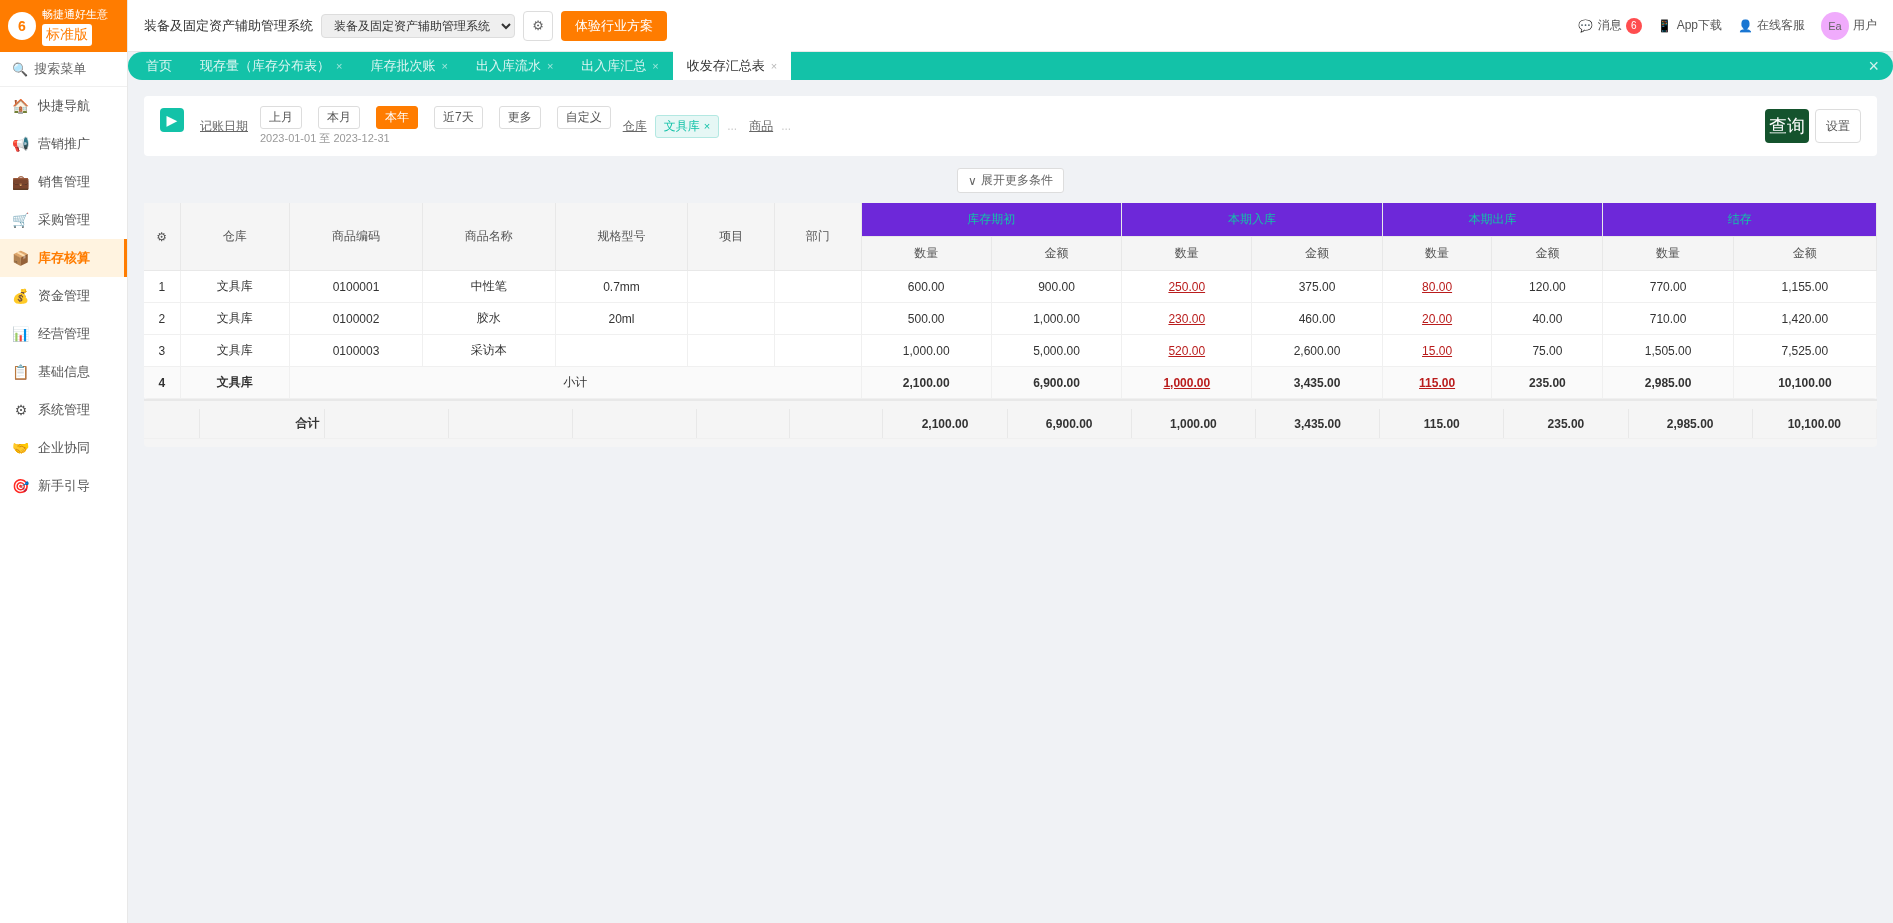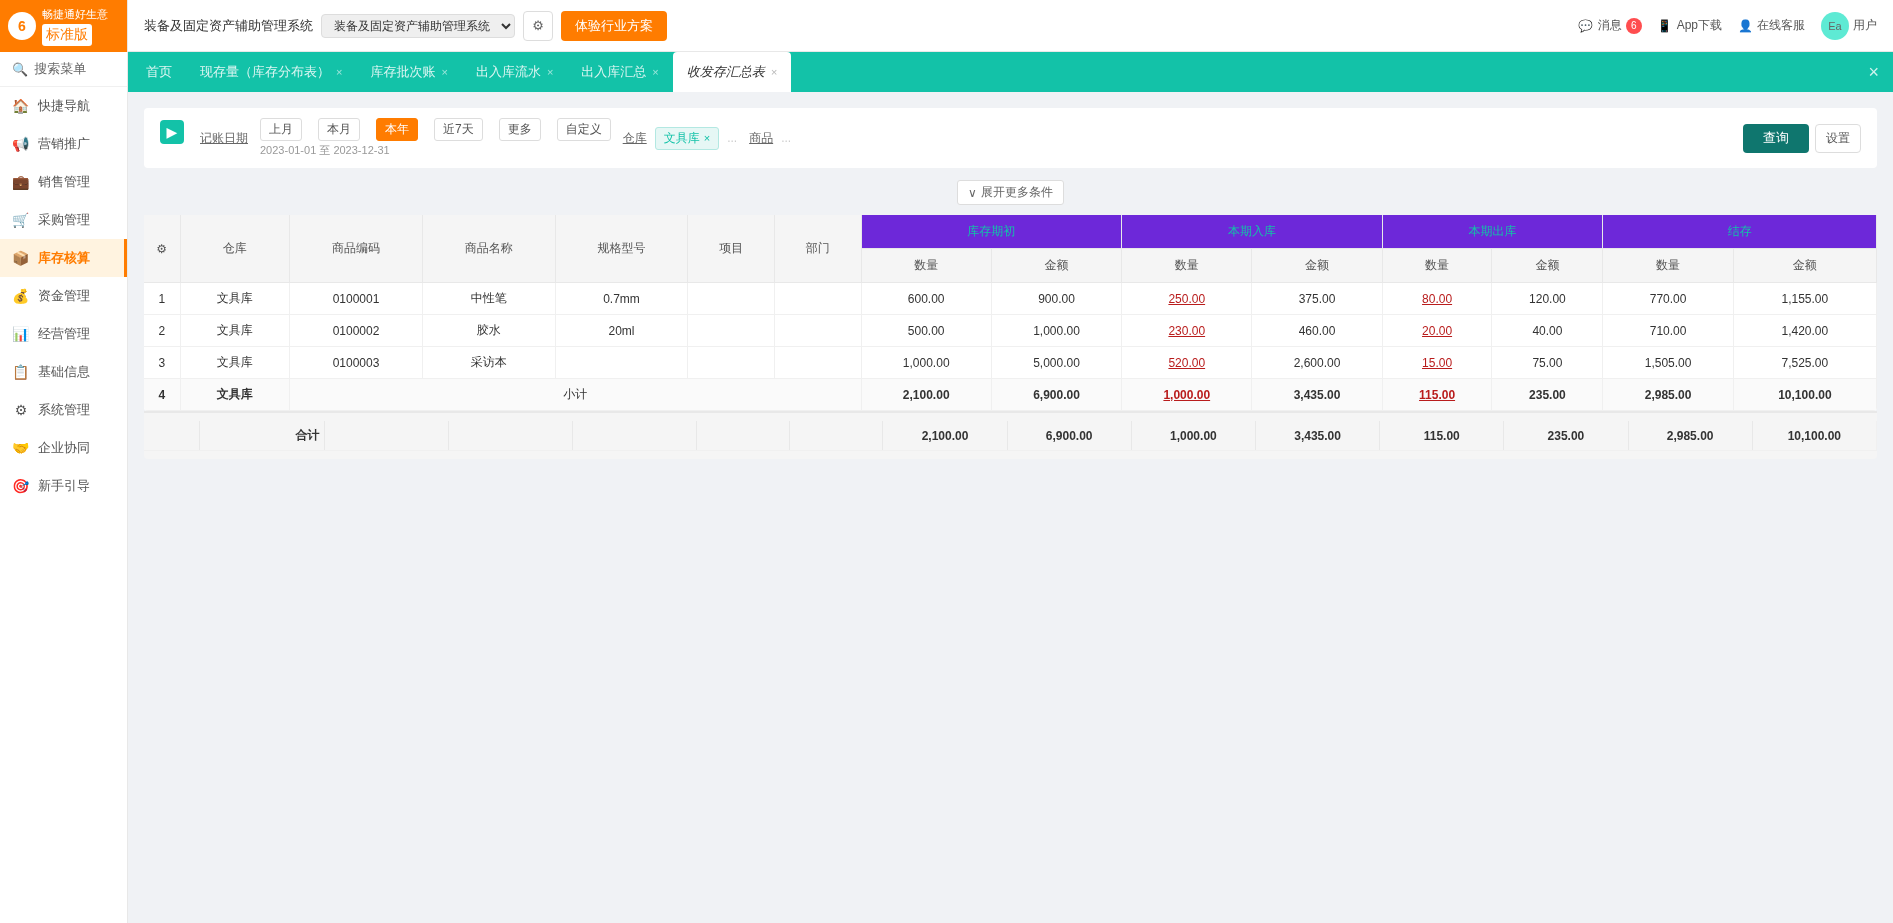--- a/index.html
+++ b/index.html
@@ -22,47 +22,47 @@
 
     
     .topbar { height: 52px; background: #fff; display: flex; align-items: center; justify-content: space-between; padding: 0 16px; border-bottom: 1px solid #e8e8e8; flex-shrink: 0; }
     .topbar-left { display: flex; align-items: center; gap: 8px; }
     .topbar-select { border: 1px solid #ddd; border-radius: 4px; padding: 3px 8px; font-size: 12px; color: #333; }
     .topbar-gear { width: 30px; height: 30px; border: 1px solid #ddd; border-radius: 4px; display: flex; align-items: center; justify-content: center; cursor: pointer; color: #666; }
     .topbar-btn { background: #ff7c00; color: white; border: none; border-radius: 4px; padding: 6px 14px; font-size: 13px; cursor: pointer; }
     .topbar-right { display: flex; align-items: center; gap: 16px; }
     .topbar-right-item { display: flex; align-items: center; gap: 4px; color: #555; cursor: pointer; font-size: 12px; }
     .badge { background: #ff4d4f; color: white; border-radius: 50%; width: 16px; height: 16px; font-size: 10px; display: flex; align-items: center; justify-content: center; }
-    .avatar { width: 28px; height: 28px; background: #5eead4; border-radius: 50%; display: flex; align-items: center; justify-content: center; font-size: 11px; color: #666; }
-
-    
-    .tabs { background: #13c2a8; display: flex; align-items: center; height: 40px; flex-shrink: 0; padding: 0 4px; }
+    .avatar { width: 28px; height: 28px; background: #f0abfc; border-radius: 50%; display: flex; align-items: center; justify-content: center; font-size: 11px; color: #666; }
+
+    
+    .tabs { background: #13c2a8; display: flex; align-items: center; height: 28px; flex-shrink: 0; padding: 0 4px; border-radius: 14px; }
     .tab { display: flex; align-items: center; gap: 6px; padding: 0 14px; height: 40px; color: rgba(255,255,255,0.85); cursor: pointer; font-size: 13px; white-space: nowrap; }
-    .tab.active { background: white; color: #333; border-radius: 4px 4px 0 0; font-style: italic; }
+    .tab.active { background: white; color: #333; border-radius: 4px 4px 0 0; }
     .tab .close { font-size: 11px; opacity: 0.7; cursor: pointer; }
     .tab.active .close { color: #999; }
     .tabs-close-all { margin-left: auto; color: white; cursor: pointer; font-size: 18px; padding: 0 10px; opacity: 0.8; }
 
     
     .page { flex: 1; overflow-y: auto; background: #f0f2f5; padding: 16px; }
     .page-header { font-size: 15px; font-weight: bold; color: #333; margin-bottom: 14px; }
 
     
     .filter-bar { background: white; border-radius: 4px; padding: 10px 16px; margin-bottom: 12px; display: flex; align-items: flex-start; gap: 16px; flex-wrap: wrap; }
     .filter-toggle-btn { background: #13c2a8; color: white; border: none; border-radius: 4px; width: 24px; height: 24px; cursor: pointer; font-size: 14px; display: flex; align-items: center; justify-content: center; flex-shrink: 0; margin-top: 2px; }
     .filter-row { display: flex; align-items: center; gap: 12px; flex-wrap: wrap; flex: 1; }
     .filter-label { color: #666; font-size: 12px; white-space: nowrap; text-decoration: underline; }
     .date-buttons { display: flex; align-items: flex-end; gap: 16px; }
     .date-btn { border: 1px solid #ddd; background: white; border-radius: 3px; padding: 2px 8px; font-size: 12px; cursor: pointer; color: #555; }
     .date-btn.active { background: #ff7c00; color: white; border-color: #ff7c00; }
     .date-range { font-size: 11px; color: #999; margin-top: 2px; }
     .filter-warehouse { display: flex; align-items: center; gap: 8px; }
     .filter-tag { display: flex; align-items: center; gap: 4px; background: #e6f7f5; color: #13c2a8; border: 1px solid #b3e8e2; border-radius: 3px; padding: 2px 8px; font-size: 12px; }
     .filter-tag .tag-close { cursor: pointer; color: #13c2a8; font-size: 11px; }
-    .query-btn { background: #0f766e; color: white; border: none; border-radius: 4px; padding: 5px 20px; font-size: 13px; cursor: pointer; }
+    .query-btn { background: #14532d; color: white; border: none; border-radius: 4px; padding: 5px 4px; font-size: 18px; cursor: pointer; }
     .settings-btn { background: white; color: #555; border: 1px solid #ddd; border-radius: 4px; padding: 5px 10px; font-size: 12px; cursor: pointer; }
     .expand-btn { display: flex; align-items: center; gap: 4px; color: #666; font-size: 12px; cursor: pointer; background: white; border: 1px solid #ddd; border-radius: 3px; padding: 3px 10px; }
     .expand-row { display: flex; justify-content: center; margin-top: 6px; }
     .toolbar-btn { display: flex; align-items: center; gap: 4px; color: #555; font-size: 12px; cursor: pointer; border: 1px solid #ddd; background: white; border-radius: 3px; padding: 3px 8px; }
 
     
     .table-wrap { background: white; border-radius: 0 0 4px 4px; overflow-x: auto; }
     table { width: 100%; border-collapse: collapse; font-size: 12px; }
     thead tr { background: #f5f5f5; }
     th { padding: 8px 10px; text-align: center; color: #555; font-weight: 500; border-bottom: 1px solid #e8e8e8; border-right: 1px solid #e8e8e8; white-space: nowrap; }

